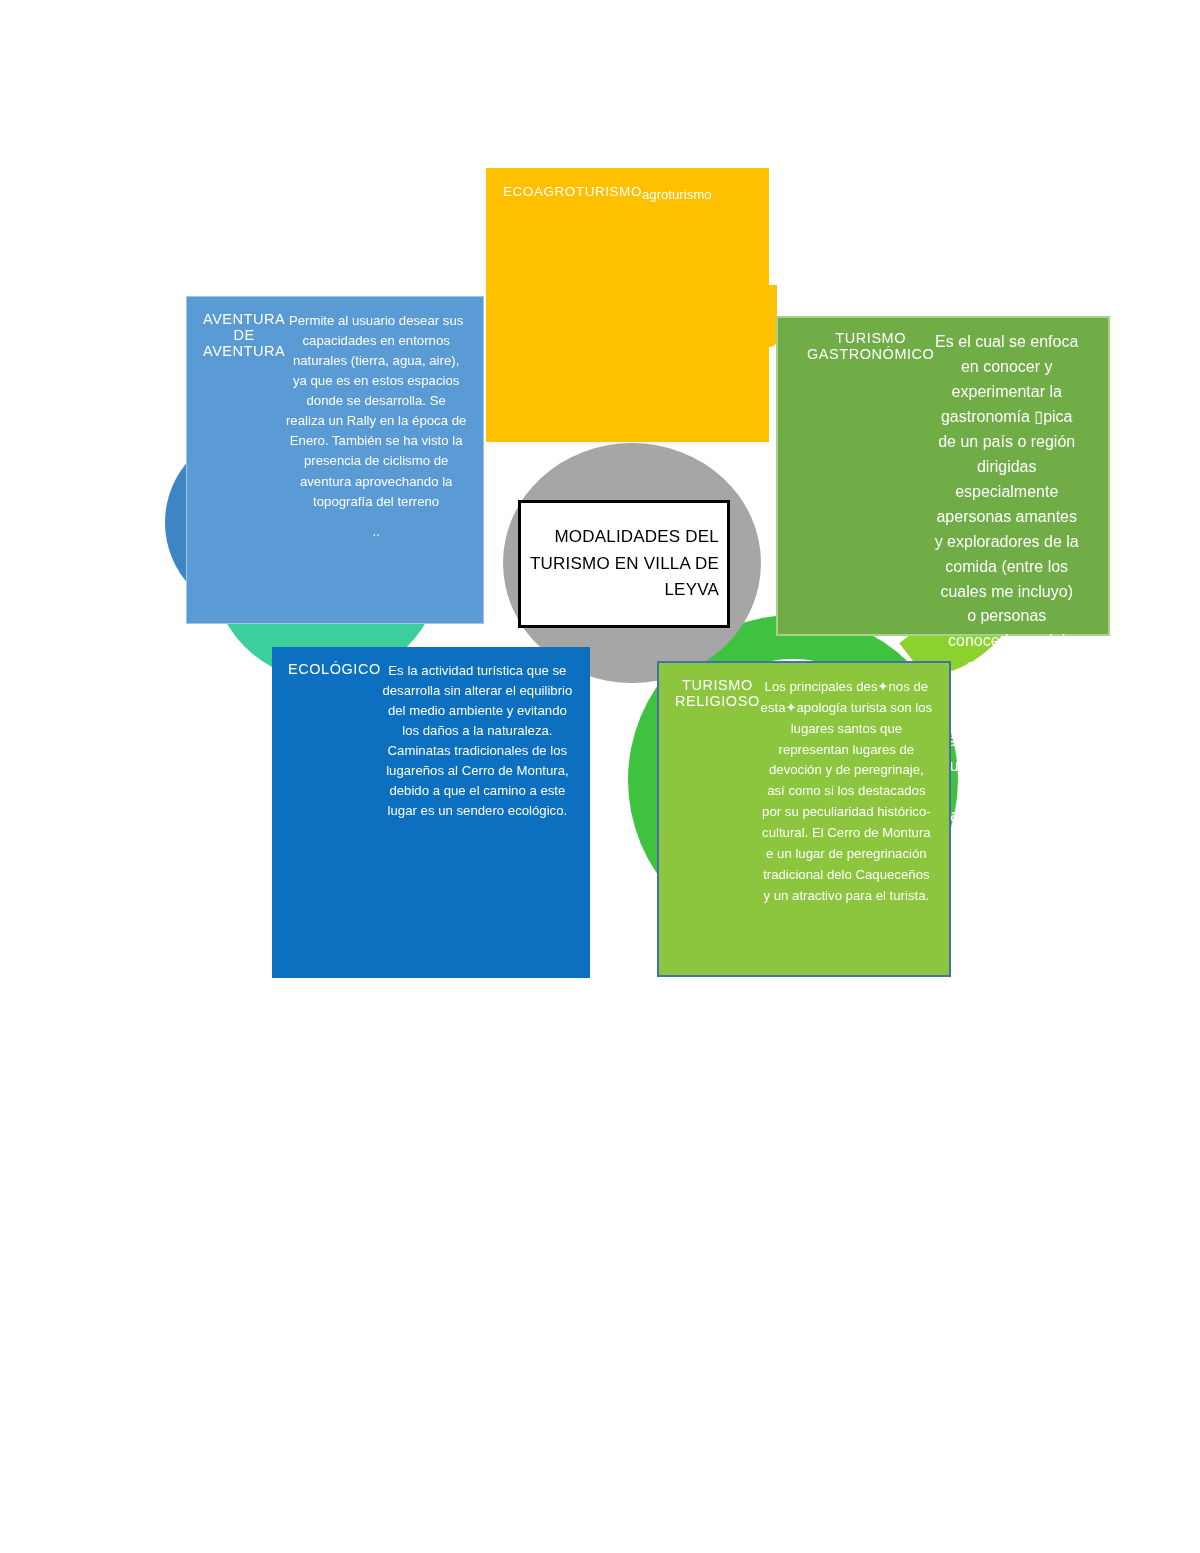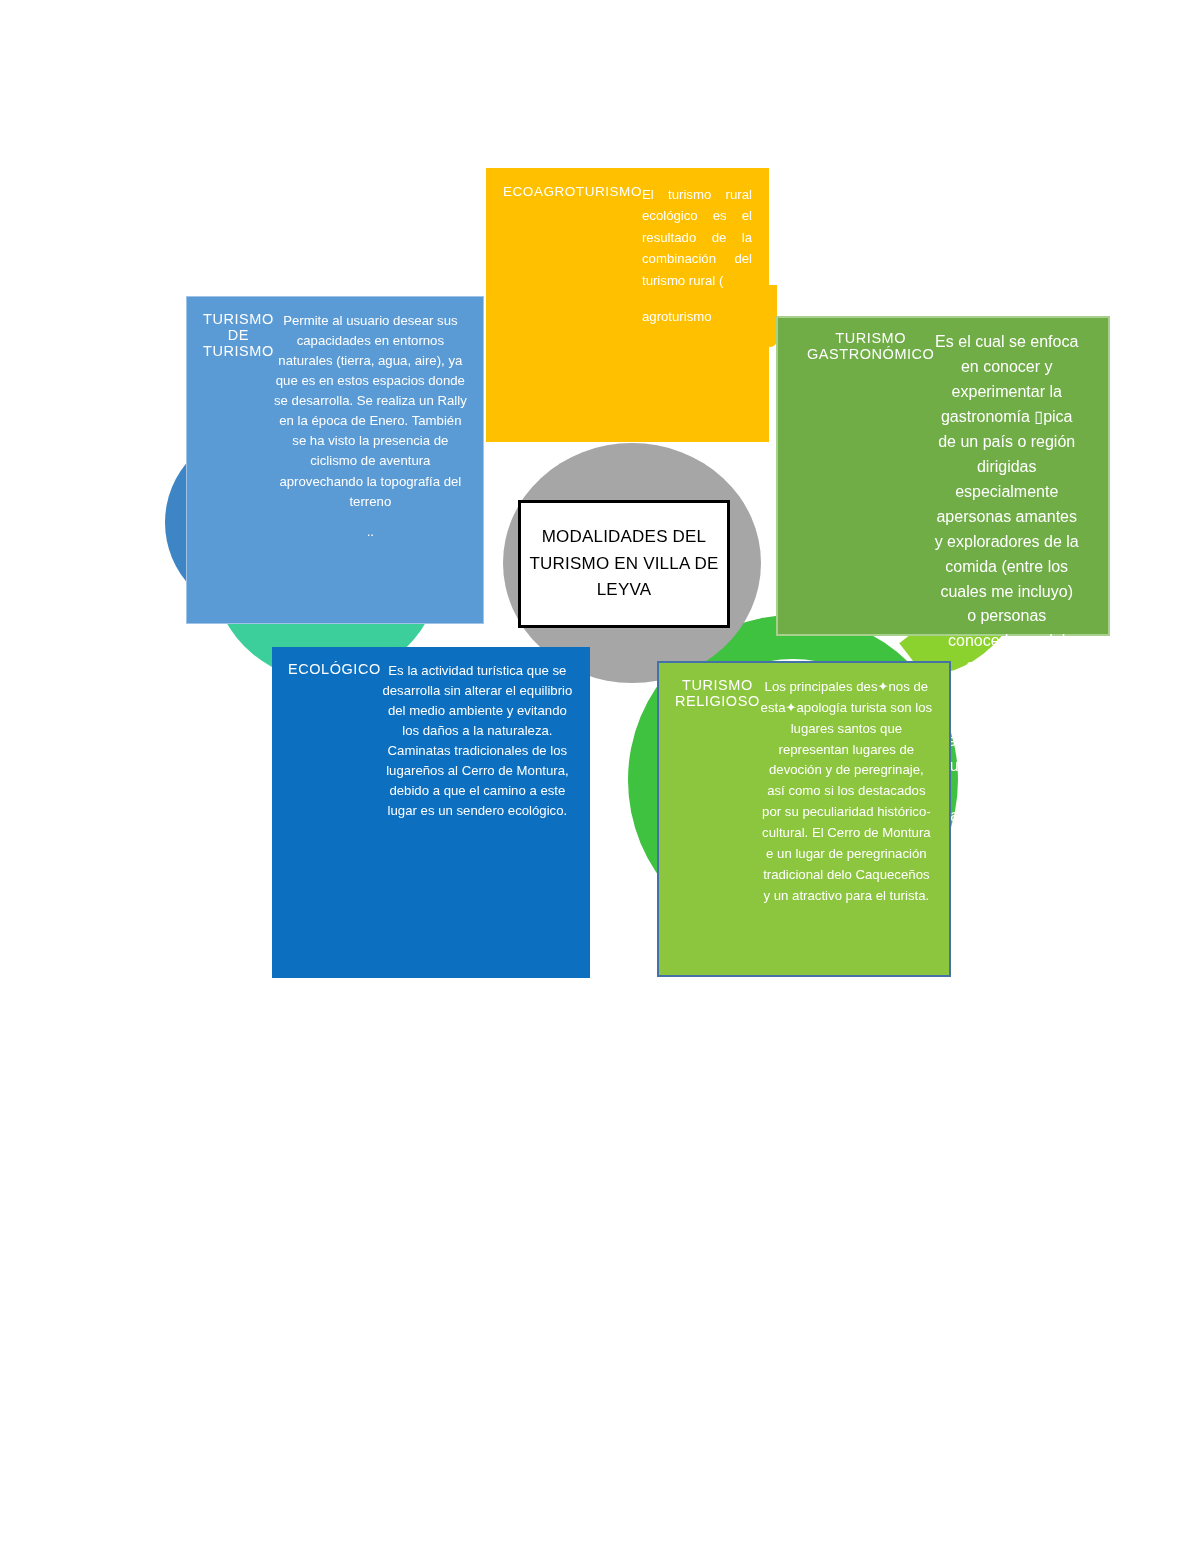--- a/index.html
+++ b/index.html
@@ -102,21 +102,21 @@
     box-sizing: border-box;
     display: flex;
     align-items: center;
     justify-content: center;
     padding: 4px 8px;
   }
   #center-card .title-text {
     font-size: 17px;
     line-height: 1.55;
     color: #000000;
-    text-align: center;
+    text-align: right;
     letter-spacing: .2px;
   }
   
   .node {
     position: absolute;
     box-sizing: border-box;
     color: #ffffff;
     display: flex;
     flex-direction: row;
     justify-content: center;
@@ -220,27 +220,26 @@
   <div class="shape" id="ring-yellow-sliver"></div>
   <div class="shape" id="center-oval"></div>
 
   <div id="center-card">
     <div class="title-text">MODALIDADES DEL TURISMO EN VILLA DE LEYVA</div>
   </div>
 
   <div class="node" id="node-ecoagro">
     <div class="node-title">ECOAGROTURISMO</div>
     <div class="node-body">
-      <p>El turismo rural ecológico es el resultado de la combinación del turismo rural (</p>
       <p>agroturismo</p>
     </div>
   </div>
 
   <div class="node" id="node-aventura">
-    <div class="node-title">TURISMO DE TURISMO</div>
+    <div class="node-title">AVENTURA DE AVENTURA</div>
     <div class="node-body">
       <p>Permite al usuario desear sus capacidades en entornos naturales (tierra, agua, aire), ya que es en estos espacios donde se desarrolla. Se realiza un Rally en la época de Enero. También se ha visto la presencia de ciclismo de aventura aprovechando la topografía del terreno</p>
       <p>..</p>
     </div>
   </div>
 
   <div class="node" id="node-gastro">
     <div class="node-title">TURISMO GASTRONÓMICO</div>
     <div class="node-body">
       <p>Es el cual se enfoca en conocer y experimentar la gastronomía ▯pica de un país o región dirigidas especialmente apersonas amantes y exploradores de la comida (entre los cuales me incluyo) o personas conocedoras del arte (chefs) interesados en la historia y el inicio de esta. Coquiza es muy reconocida por su morcilla y almojábanas de queso, por lo tanto hay una gran variedad de restaurantes y paradores que se especializan en esta comidas y otras✦picas de la región</p>

